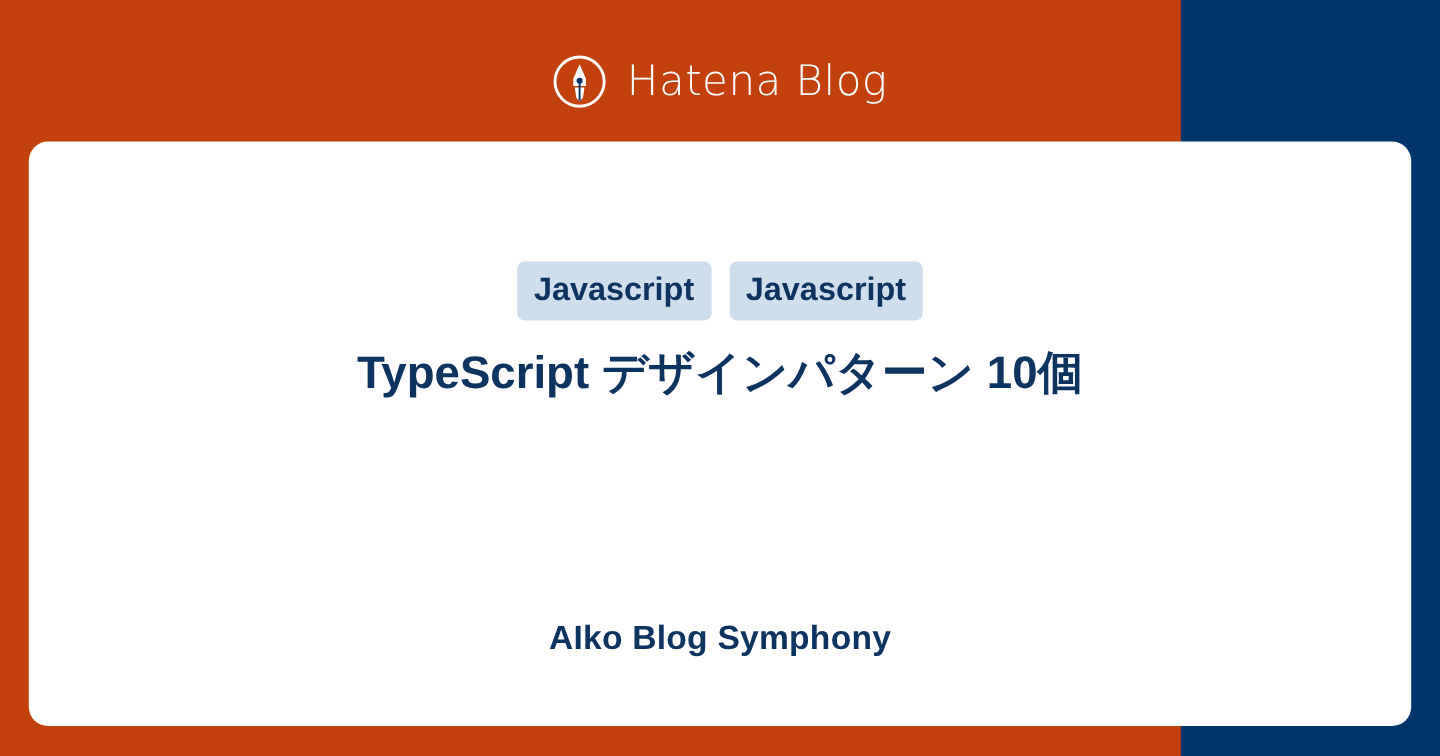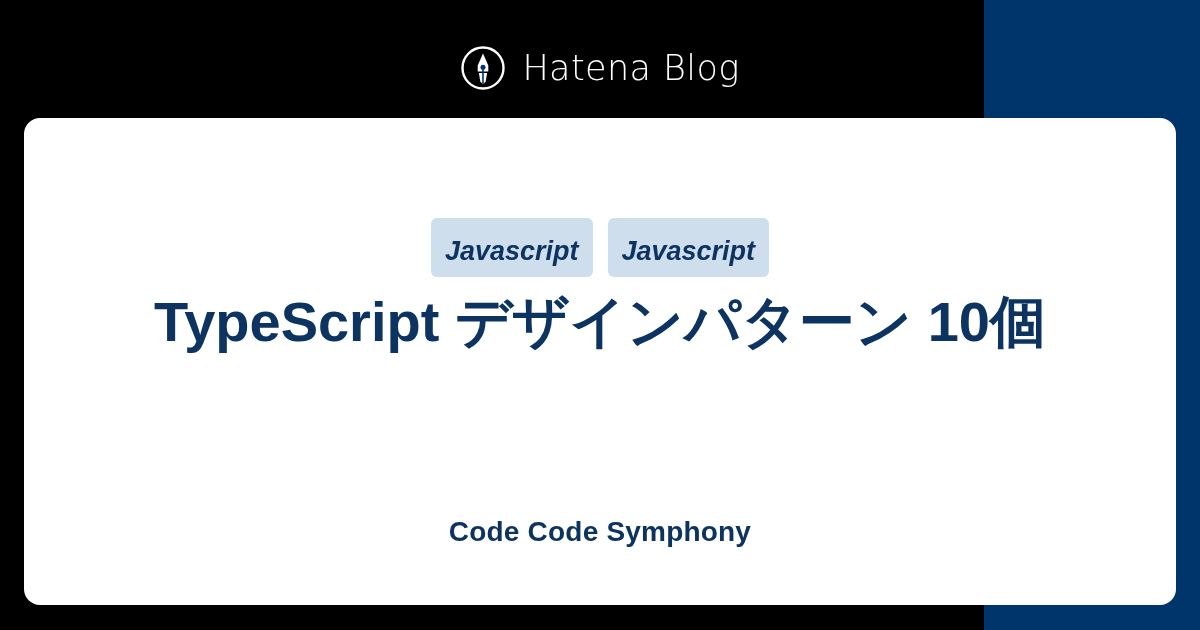--- a/index.html
+++ b/index.html
@@ -14,21 +14,21 @@
     overflow: hidden;
     background: #00356b;
     font-family: "Liberation Sans", "DejaVu Sans", sans-serif;
     -webkit-font-smoothing: antialiased;
   }
 
   .og-card {
     position: relative;
     width: 984px;
     height: 630px;
-    background: #000000;
+    background: #c2410c;
     box-sizing: border-box;
   }
 
   
   .brand {
     position: absolute;
     top: 36px;
     left: 0;
     width: 1200px;
     height: 64px;
@@ -83,35 +83,34 @@
     box-sizing: border-box;
   }
 
   .tag {
     display: inline-block;
     background: #cfdeed;
     color: #0d3461;
     font-size: 27px;
     font-weight: bold;
     line-height: 1;
-    padding: 20px 14px 12px 14px;
+    padding: 10px 14px 12px 14px;
     border-radius: 6px;
     white-space: nowrap;
-    font-style: italic;
   }
 
   
   .entry-title {
     position: absolute;
     left: 60px;
     top: 160px;
     width: 1032px;
     text-align: center;
     color: #0d3461;
-    font-size: 56px;
+    font-size: 38px;
     font-weight: bold;
     line-height: 1.22;
     letter-spacing: 0px;
     word-break: break-word;
     margin-top: 10px;
   }
 
   
   .blog-name {
     position: absolute;
@@ -149,16 +148,16 @@
 
   <div class="panel">
 
     <div class="tag-row">
       <span class="tag">Javascript</span>
       <span class="tag">Javascript</span>
     </div>
 
     <h1 class="entry-title">TypeScript デザインパターン 10個</h1>
 
-    <div class="blog-name">Code Code Symphony</div>
+    <div class="blog-name">AIko Blog Symphony</div>
 
   </div>
 </div>
 
 </body></html>

